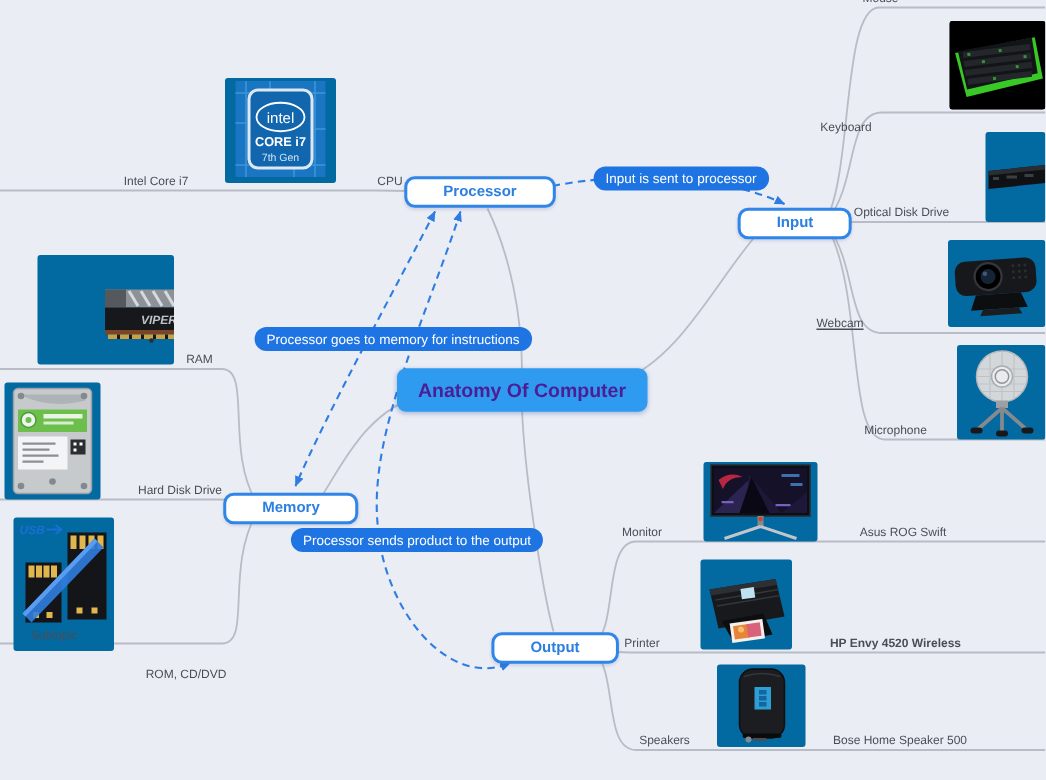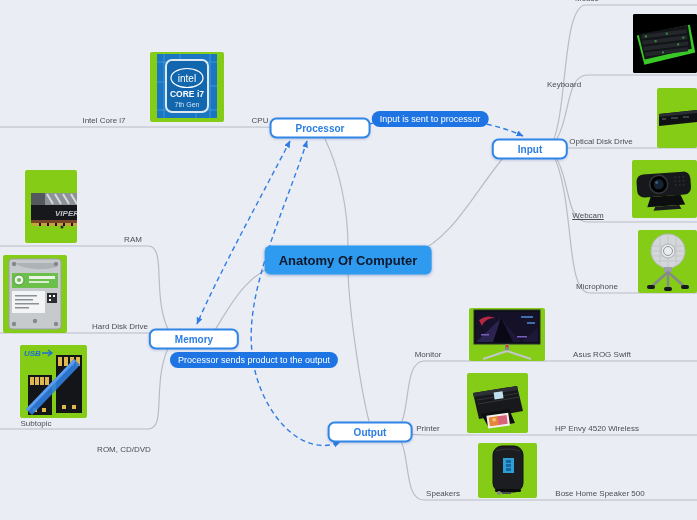--- a/index.html
+++ b/index.html
@@ -1,27 +1,27 @@
 <!DOCTYPE html>
 <html><head>
 <meta charset="utf-8">
 <style>
   html,body{margin:0;padding:0;background:#ebedf5;font-family:"Liberation Sans",sans-serif;}
   #stage{position:relative;width:697px;height:520px;overflow:hidden;background:#ebedf5;}
   #wires{position:absolute;left:0;top:0;}
-  .card{position:absolute;background:#84cc16;border-radius:2px;overflow:hidden;}
+  .card{position:absolute;background:#0369a1;border-radius:2px;overflow:hidden;}
   .lbl{position:absolute;transform:translate(-50%,0);font-size:8px;color:#4a4e54;white-space:nowrap;line-height:8px;}
   .node{position:absolute;transform:translate(-50%,-50%);background:#fff;border:2px solid #2f86e8;
         border-radius:7px;color:#2b7fe0;font-weight:bold;font-size:10px;padding:3px 24px;
         white-space:nowrap;box-shadow:0 1px 2px rgba(40,70,140,.15);}
   .center-node{position:absolute;transform:translate(-50%,-50%);background:#2e9bf0;border-radius:6px;
-        color:#0f172a;font-weight:bold;font-size:13px;padding:7px 14px;white-space:nowrap;
+        color:#4c1d95;font-weight:bold;font-size:13px;padding:7px 14px;white-space:nowrap;
         box-shadow:0 1px 3px rgba(30,80,160,.3);}
   .pill{position:absolute;transform:translate(-50%,-50%);background:#1e74e2;border-radius:9px;
-        color:#fff;font-size:9px;padding:3px 8px;white-space:nowrap;}
+        color:#fff;font-size:9px;padding:3px 8px;white-space:nowrap;margin-left:24px;}
 </style>
 </head>
 <body>
 
 <div id="stage">
 
   <svg id="wires" width="697" height="520" viewBox="0 0 697 520">
     <defs>
       <marker id="arr" markerWidth="9" markerHeight="8" refX="6.5" refY="3" orient="auto-start-reverse" markerUnits="userSpaceOnUse">
         <path d="M0,0 L7,3 L0,6 Z" fill="#2f7de4"></path>
@@ -65,21 +65,21 @@
         <path d="M7 30 H14 M60 34 H67 M30 2 V8 M46 60 V66" fill="none"></path>
       </g>
       <rect x="16" y="8" width="42" height="52" rx="6" fill="#1266ad" stroke="#dde8f2" stroke-width="2"></rect>
       <ellipse cx="37" cy="26" rx="16" ry="9.5" fill="none" stroke="#fff" stroke-width="1.2"></ellipse>
       <text x="37" y="30" font-size="10" fill="#fff" text-anchor="middle" font-family="Liberation Sans, sans-serif">intel</text>
       <text x="37" y="45" font-size="8.5" font-weight="bold" fill="#fff" text-anchor="middle" font-family="Liberation Sans, sans-serif">CORE i7</text>
       <text x="37" y="55" font-size="7" fill="#cfe4f5" text-anchor="middle" font-family="Liberation Sans, sans-serif">7th Gen</text>
     </svg>
   </div>
 
-  <div class="card" style="left:25px;top:170px;width:52px;height:73px;">
+  <div class="card" style="left:25px;top:170px;width:52px;height:73px;padding-left:39px;">
     <svg width="75" height="73" viewBox="0 0 75 73">
       <polygon points="6,23 69,23 69,35 6,35" fill="#8d9298"></polygon>
       <g stroke="#d7dadd" stroke-width="2">
         <path d="M22 24 L28 34 M30 24 L36 34 M38 24 L44 34 M46 24 L52 34 M54 24 L60 34 M62 24 L68 34"></path>
       </g>
       <polygon points="6,23 20,23 20,35 6,35" fill="#55595e"></polygon>
       <rect x="6" y="35" width="63" height="15" fill="#17181c"></rect>
       <text x="42" y="46" font-size="8" font-style="italic" font-weight="bold" fill="#bfc3c8" text-anchor="middle" font-family="Liberation Sans, sans-serif">VIPER</text>
       <rect x="6" y="50" width="63" height="3" fill="#7a4427"></rect>
       <g fill="#c9a23f">
@@ -120,21 +120,21 @@
       <g fill="#84898e">
         <circle cx="11" cy="9" r="2.2"></circle>
           <circle cx="53" cy="9" r="2.2"></circle>
           <circle cx="11" cy="69" r="2.2"></circle>
           <circle cx="53" cy="69" r="2.2"></circle>
           <circle cx="32" cy="66" r="2.2"></circle>
       </g>
     </svg>
   </div>
 
-  <div class="card" style="left:20px;top:345px;width:67px;height:73px;text-align:right;">
+  <div class="card" style="left:9px;top:345px;width:67px;height:89px;text-align:right;">
     <svg width="67" height="73" viewBox="0 0 67 73">
       <text x="4" y="11" font-size="8" font-weight="bold" font-style="italic" fill="#1a6fd4" font-family="Liberation Sans, sans-serif">USB</text>
       <path d="M22 8 h10 M28 5 l4 3 -4 3" stroke="#1a6fd4" stroke-width="1.3" fill="none"></path>
       <rect x="36" y="10" width="26" height="58" fill="#141518"></rect>
       <g fill="#e0b64f">
           <rect x="38" y="12" width="4" height="9"></rect>
           <rect x="44" y="12" width="4" height="9"></rect>
           <rect x="50" y="12" width="4" height="9"></rect>
           <rect x="56" y="12" width="4" height="9"></rect>
         </g>
@@ -300,30 +300,31 @@
 
   <span class="lbl" style="left:104px;top:117px;">Intel Core i7</span>
   <span class="lbl" style="left:260px;top:117px;">CPU</span>
   <span class="lbl" style="left:133px;top:236px;">RAM</span>
   <span class="lbl" style="left:120px;top:323px;">Hard Disk Drive</span>
   <span class="lbl" style="left:36px;top:420px;">Subtopic</span>
   <span class="lbl" style="left:124px;top:420px;margin-top:26px;">ROM, CD/DVD</span>
   <span class="lbl" style="left:587px;top:-5px;">Mouse</span>
   <span class="lbl" style="left:564px;top:65px;margin-top:16px;">Keyboard</span>
   <span class="lbl" style="left:601px;top:138px;">Optical Disk Drive</span>
-  <span class="lbl" style="left:588px;top:212px;text-decoration:underline;">Webcam</span>
+  <span class="lbl" style="left:560px;top:212px;text-decoration:underline;">Webcam</span>
   <span class="lbl" style="left:597px;top:283px;text-align:center;">Microphone</span>
   <span class="lbl" style="left:428px;top:351px;">Monitor</span>
   <span class="lbl" style="left:602px;top:351px;">Asus ROG Swift</span>
   <span class="lbl" style="left:428px;top:425px;">Printer</span>
-  <span class="lbl" style="left:597px;top:425px;">HP Envy 4520 Wireless</span>
+  <span class="lbl" style="left:597px;top:425px;font-weight:bold;">HP Envy 4520 Wireless</span>
   <span class="lbl" style="left:431px;top:490px;margin-left:12px;">Speakers</span>
   <span class="lbl" style="left:600px;top:490px;">Bose Home Speaker 500</span>
 
   <span class="pill" style="left:430px;top:119px;">Input is sent to processor</span>
+  <span class="pill" style="left:238px;top:226px;">Processor goes to memory for instructions</span>
   <span class="pill" style="left:254px;top:360px;">Processor sends product to the output</span>
 
   <div class="node" style="left:320px;top:128px;">Processor</div>
   <div class="node" style="left:530px;top:149px;">Input</div>
   <div class="node" style="left:194px;top:339px;">Memory</div>
   <div class="node" style="left:370px;top:432px;">Output</div>
   <div class="center-node" style="left:348px;top:260px;">Anatomy Of Computer</div>
 
 </div>
 

